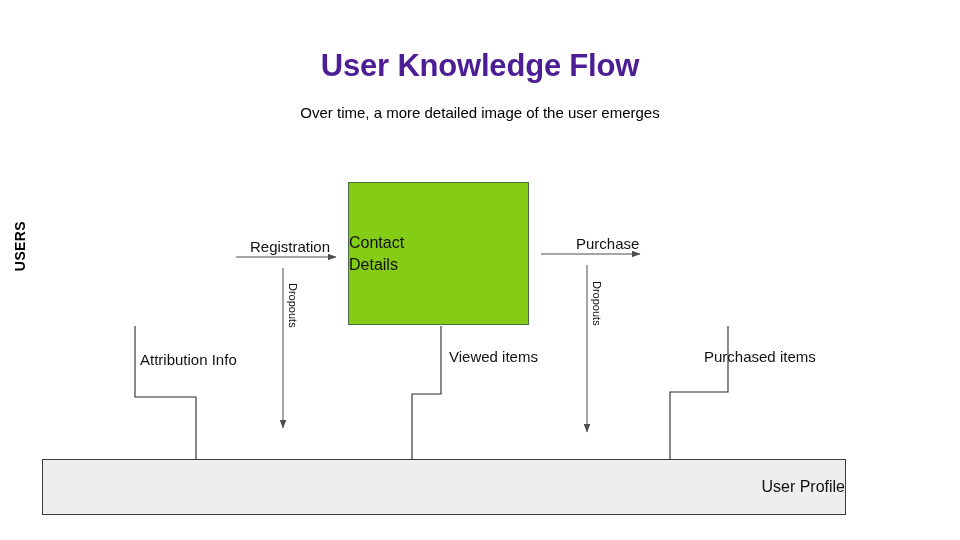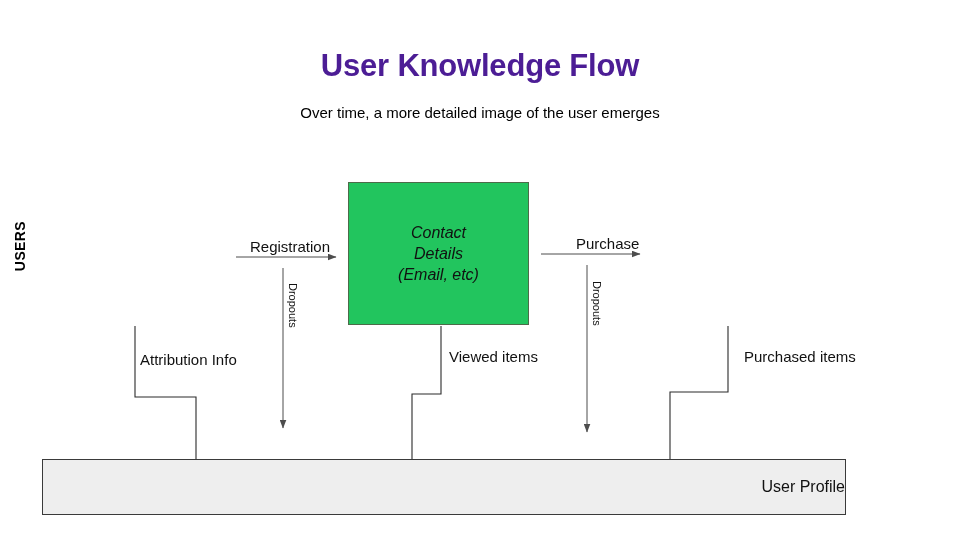--- a/index.html
+++ b/index.html
@@ -64,30 +64,28 @@
     letter-spacing: 0.4px;
     transform: rotate(-90deg);
     transform-origin: center center;
     color: #000000;
   }
 
   
   .stage-box {
     position: absolute;
     box-sizing: border-box;
-    background: #22c55e;
+    background: #84cc16;
     border: 1px solid #4c6b49;
     display: flex;
     align-items: center;
     justify-content: center;
-    text-align: center;
     font-size: 16px;
     line-height: 1.33;
     color: #111111;
-    font-style: italic;
   }
   .stage-box .lines { width: 100%; }
   .stage-box .lines div { white-space: nowrap; }
 
   #box-anonymous { left: 42px;  top: 185px; width: 181px; height: 140px; }
   #box-contact   { left: 348px; top: 182px; width: 181px; height: 143px; }
   #box-full      { left: 651px; top: 183px; width: 195px; height: 142px; }
 
   
   #box-profile {
@@ -110,21 +108,21 @@
   .edge-label {
     position: absolute;
     font-size: 15px;
     color: #111111;
     white-space: nowrap;
   }
   #lbl-registration { left: 250px; top: 238px; }
   #lbl-purchase     { left: 576px; top: 235px; }
   #lbl-attribution  { left: 140px; top: 351px; }
   #lbl-viewed       { left: 449px; top: 348px; }
-  #lbl-purchased    { left: 744px; top: 348px; }
+  #lbl-purchased    { left: 704px; top: 348px; }
 
   
   .edge-label-vert {
     position: absolute;
     font-size: 11px;
     color: #111111;
     white-space: nowrap;
     transform: rotate(90deg);
     transform-origin: left top;
   }
@@ -161,21 +159,20 @@
   <div class="title">User Knowledge Flow</div>
   <div class="subtitle">Over time, a more detailed image of the user emerges</div>
 
   <div class="axis-label">USERS</div>
 
 
   <div class="stage-box" id="box-contact">
     <div class="lines">
       <div>Contact</div>
       <div>Details</div>
-      <div>(Email, etc)</div>
     </div>
   </div>
 
 
   <div id="box-profile">
     <span>User Profile</span>
   </div>
 
   <div class="edge-label" id="lbl-registration">Registration</div>
   <div class="edge-label" id="lbl-purchase">Purchase</div>

